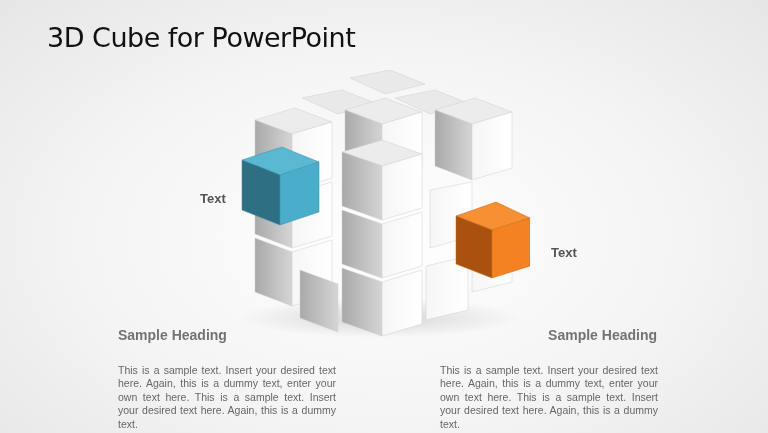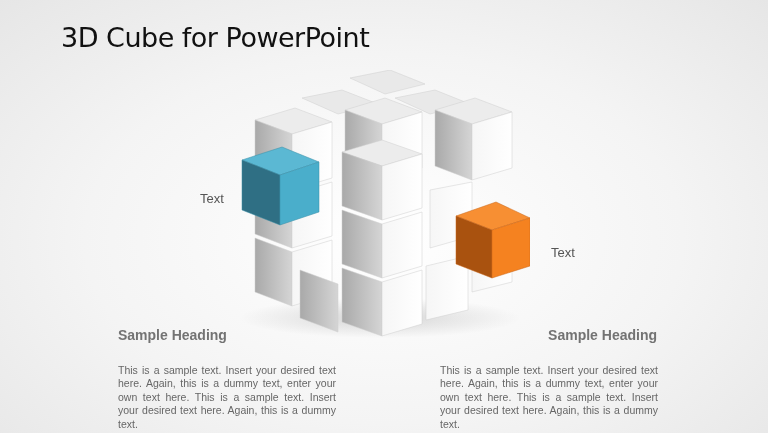--- a/index.html
+++ b/index.html
@@ -1,22 +1,22 @@
 <!DOCTYPE html>
 <html><head>
 <meta charset="utf-8">
 <style>
   html, body { margin:0; padding:0; }
   body { width:768px; height:433px; overflow:hidden; position:relative;
     background: radial-gradient(ellipse at 50% 55%, #ffffff 0%, #f4f4f4 55%, #e6e6e6 100%);
     font-family: "Liberation Sans", sans-serif; }
-  .title { position:absolute; left:61px; top:22px; font-size:27px; color:#111;
+  .title { position:absolute; left:47px; top:22px; font-size:27px; color:#111;
     font-family: "DejaVu Sans", sans-serif; letter-spacing:-0.5px; }
   .cube-art { position:absolute; left:230px; top:70px; width:300px; height:270px; }
-  .label { position:absolute; font-size:13px; font-weight:normal; color:#555; }
+  .label { position:absolute; font-size:13px; font-weight:bold; color:#555; }
   .heading { position:absolute; font-size:14px; font-weight:bold; color:#737373; }
   .body-text { position:absolute; width:218px; font-size:10.5px; line-height:13.4px; color:#666; text-align:justify;margin-top:17px; }
 </style>
 </head>
 <body>
 
 <div class="title">3D Cube for PowerPoint</div>
 
 <svg class="cube-art" viewBox="0 0 300 270" xmlns="http://www.w3.org/2000/svg">
   <defs>

